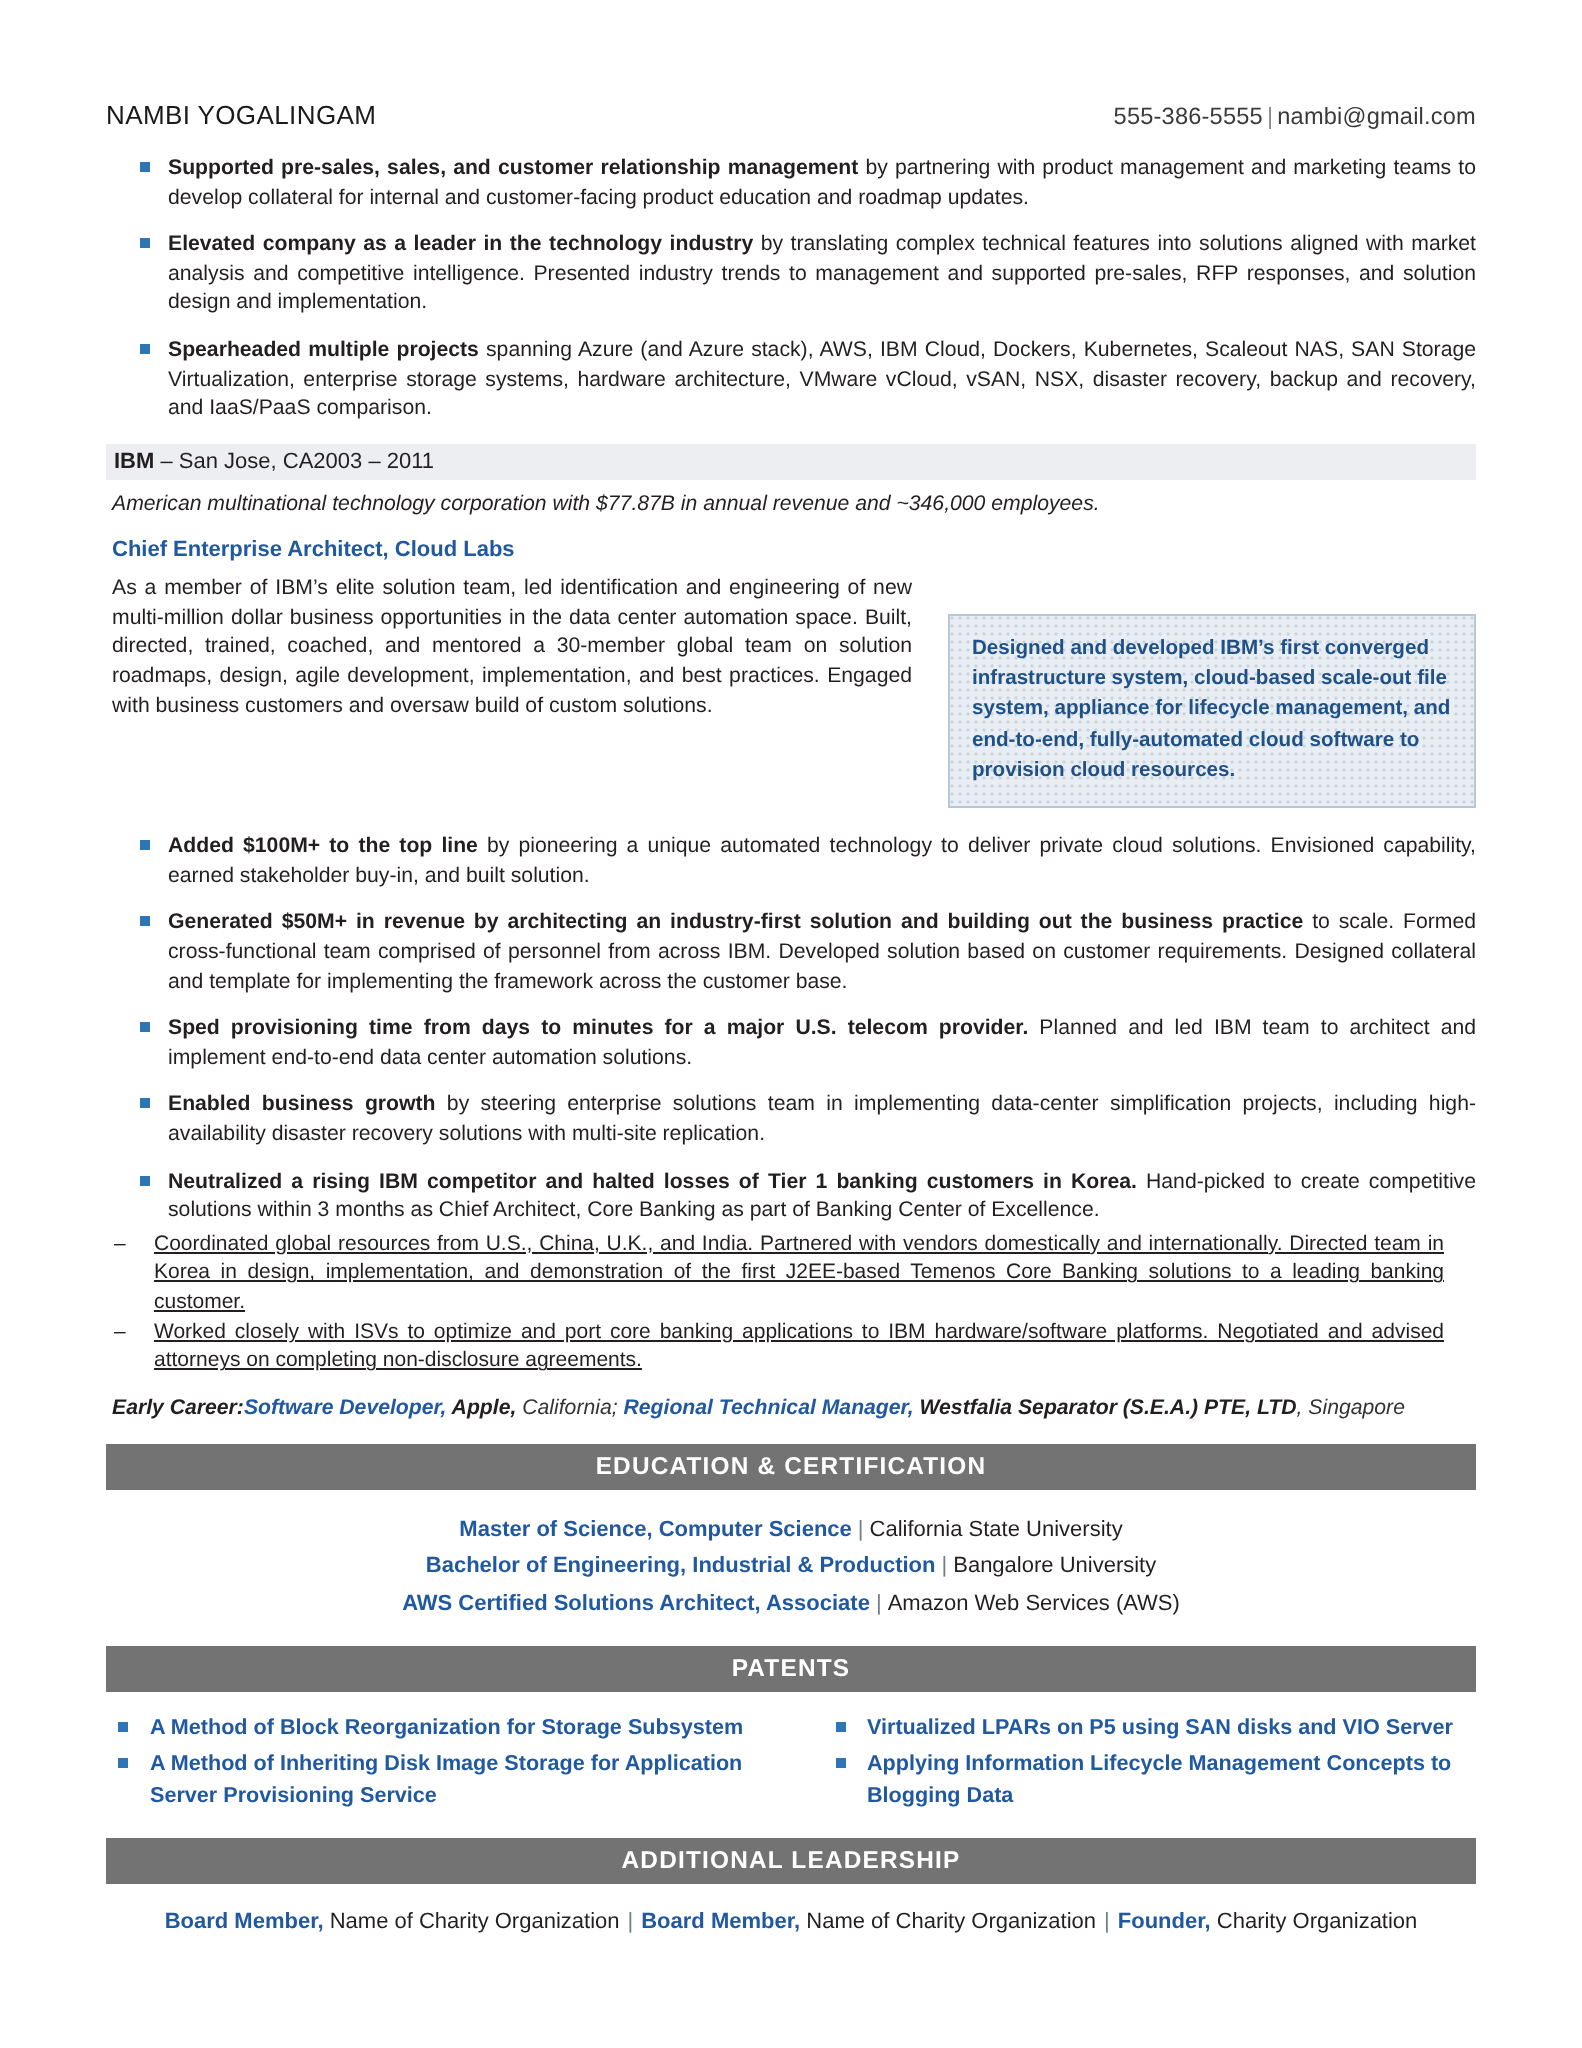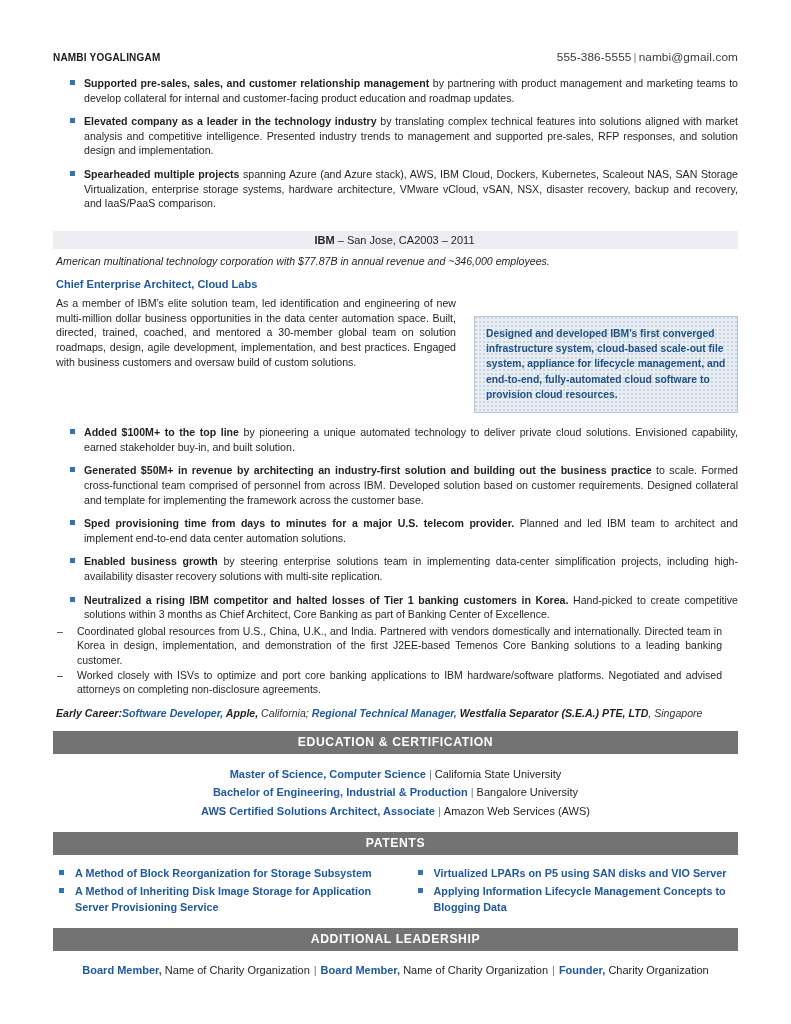--- a/index.html
+++ b/index.html
@@ -24,22 +24,22 @@
   }
 
   
   .header-row {
     display: flex;
     justify-content: space-between;
     align-items: baseline;
     margin-bottom: 12px;
   }
   .name {
-    font-size: 10px;
-    font-weight: bold;
+    font-size: 13px;
+    font-weight: normal;
     letter-spacing: 0.2px;
     color: #1a1a1a;
   }
   .contact {
     font-size: 11.8px;
     color: #3a3a3a;
     letter-spacing: 0.1px;
   }
   .contact .sep { color: #8a8a8a; padding: 0 2px; }
 
@@ -66,20 +66,21 @@
     width: 5px;
     height: 5px;
     background: #2e75b6;
   }
   ul.blist > li b { font-weight: bold; }
 
   ul.dlist {
     list-style: none;
     margin: 2px 16px 0 0;
     padding: 0;
+    text-decoration: underline;
   }
   ul.dlist > li {
     position: relative;
     padding-left: 24px;
     margin-bottom: 1px;
     font-size: 10.5px;
     line-height: 14.4px;
     text-align: justify;
     color: #231f20;
   }
@@ -90,24 +91,24 @@
     top: 0;
     color: #231f20;
     font-size: 10.5px;
   }
   .sub-indent { margin-left: 48px; margin-top: 4px; }
 
   
   .company-band {
     background: #eceef1;
     display: flex;
-    justify-content: center;
+    justify-content: flex-start;
     align-items: baseline;
     padding: 3px 6px 3px 4px;
-    margin-top: 20px;
+    margin-top: 10px;
     font-size: 11px;
     color: #231f20;
   }
   .company-band .cname b { font-weight: bold; }
   .company-band .cdates { font-size: 11px; }
 
   .company-desc {
     font-size: 10.6px;
     font-style: italic;
     margin: 6px 0 0 3px;

